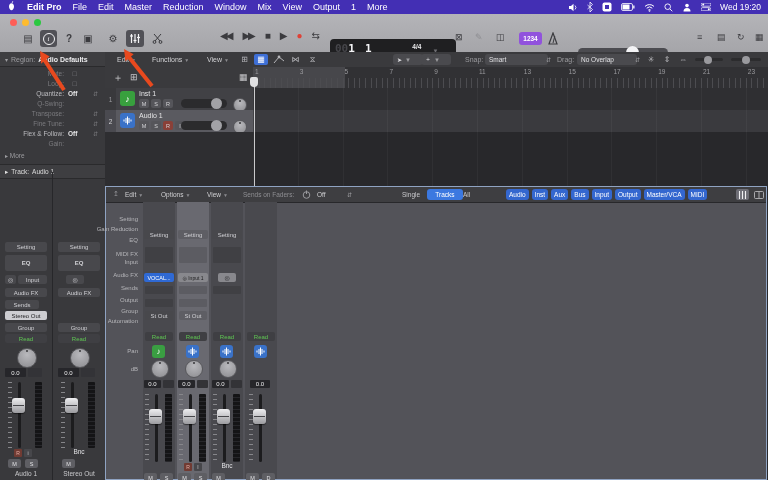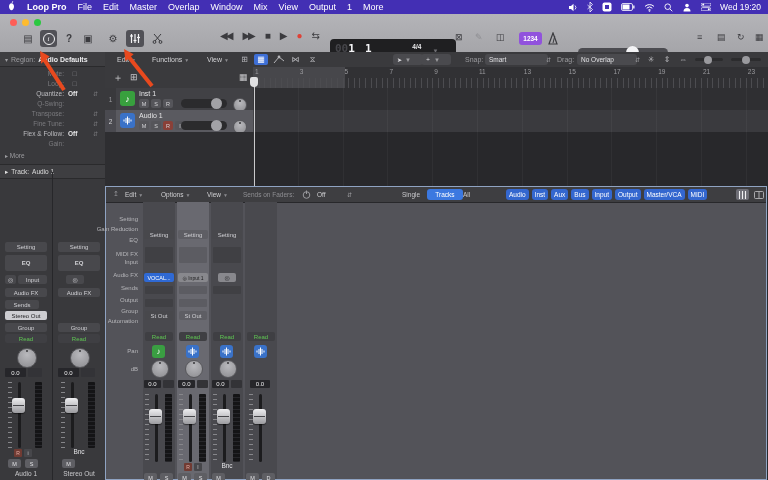--- a/index.html
+++ b/index.html
@@ -163,25 +163,25 @@
 
 <div class="screen">
 
   <div class="menubar">
     <div class="mb-left">
       <span>
         <svg width="9" height="10" viewBox="0 0 9 10">
             <path d="M4.5 2.2 C3 2.2 2 3.6 2 5.6 C2 7.6 3.2 9.3 4.5 9.3 C5.8 9.3 7 7.6 7 5.6 C7 3.6 6 2.2 4.5 2.2 Z M4.7 1.8 C4.7 .9 5.4 .2 6.2 .2 C6.2 1.1 5.5 1.8 4.7 1.8 Z" fill="#fff"></path>
           </svg>
       </span>
-      <span class="mb-item mb-app">Loop Pro</span>
+      <span class="mb-item mb-app">Edit Pro</span>
       <span class="mb-item">File</span>
       <span class="mb-item">Edit</span>
       <span class="mb-item">Master</span>
-      <span class="mb-item">Overlap</span>
+      <span class="mb-item">Reduction</span>
       <span class="mb-item">Window</span>
       <span class="mb-item">Mix</span>
       <span class="mb-item">View</span>
       <span class="mb-item">Output</span>
       <span class="mb-item">1</span>
       <span class="mb-item">More</span>
     </div>
     <div class="mb-right">
       <span>
           <svg width="10" height="9">

